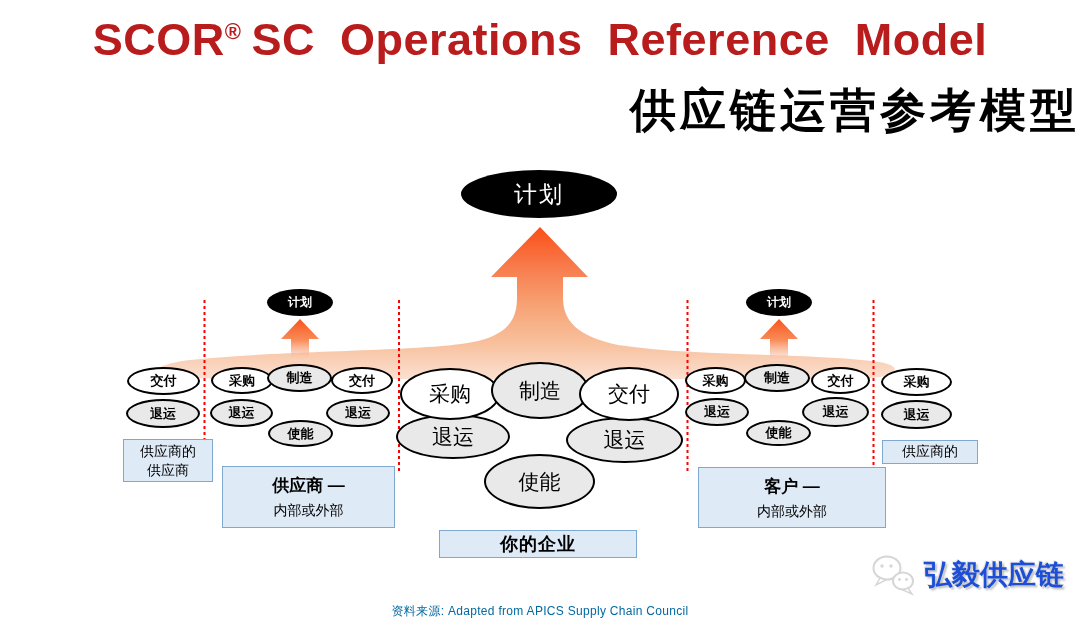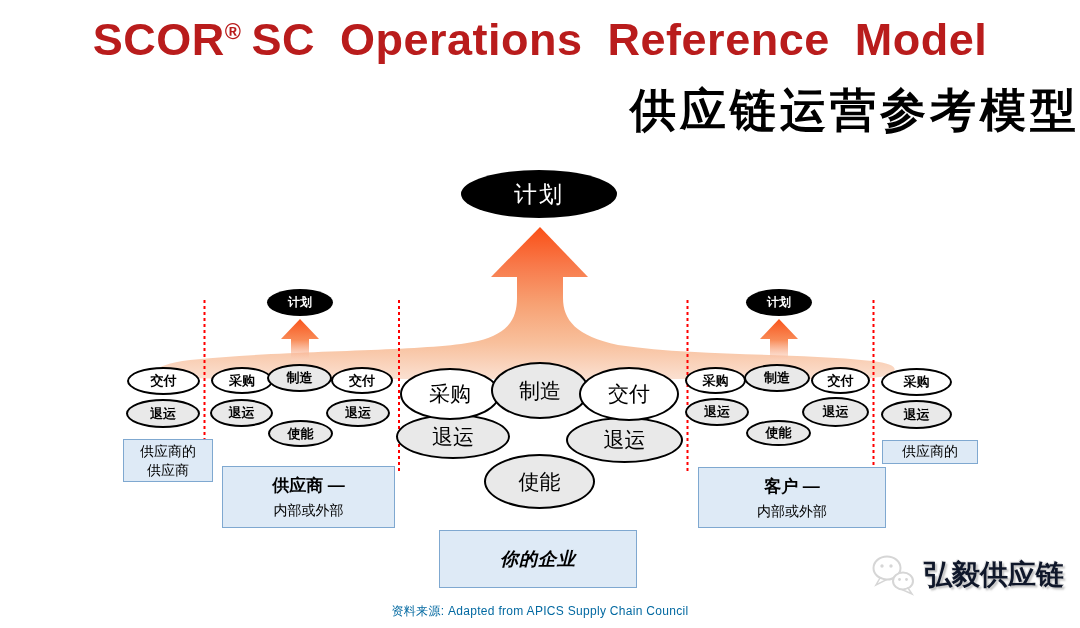--- a/index.html
+++ b/index.html
@@ -30,21 +30,21 @@
            text-align:center;color:#000;z-index:2;}
   .bluebox .bt{font-weight:bold;font-size:17px;}
   .bluebox .bs{font-size:14px;margin-top:5px;}
   .bluebox .ln{font-size:14px;line-height:1.35;}
   .bluebox.one{font-size:14px;}
   .bluebox .big-one{font-weight:bold;font-size:18px;letter-spacing:1px;}
   
   .footer{position:absolute;left:0;right:0;bottom:8px;text-align:center;
           font-size:12px;color:#0369a1;letter-spacing:0.3px;}
   .watermark{position:absolute;right:16px;bottom:32px;display:flex;align-items:center;z-index:4;}
-  .watermark .brand{margin-left:8px;font-size:28px;font-weight:bold;color:#0f172a;
+  .watermark .brand{margin-left:8px;font-size:28px;font-weight:bold;color:#1d4ed8;
           text-shadow:2px 2px 2px rgba(160,160,160,0.65),-1px -1px 0 rgba(225,225,225,0.8);text-align:center;}
 </style>
 </head>
 <body>
 
 <div class="slide">
 
   <div class="title-en"><span>SCOR</span><sup>®</sup><span class="rest">SC Operations Reference Model</span></div>
   <div class="title-cn">供应链运营参考模型</div>
 
@@ -107,21 +107,21 @@
     <span class="bt">供应商 —</span>
     <span class="bs">内部或外部</span>
   </div>
 
   <div class="el gray big" style="left:396px;top:414px;width:114px;height:45px;">退运</div>
   <div class="el gray big" style="left:566px;top:417px;width:117px;height:46px;">退运</div>
   <div class="el gray big" style="left:484px;top:454px;width:111px;height:55px;">使能</div>
   <div class="el big" style="left:400px;top:368px;width:100px;height:52px;">采购</div>
   <div class="el gray big" style="left:491px;top:362px;width:98px;height:57px;">制造</div>
   <div class="el big" style="left:579px;top:367px;width:100px;height:54px;">交付</div>
-  <div class="bluebox" style="left:439px;top:530px;width:198px;height:58px;font-style:italic;">
+  <div class="bluebox" style="left:439px;top:530px;width:198px;height:28px;">
     <span class="big-one">你的企业</span>
   </div>
 
   <div class="el" style="left:685px;top:367px;width:61px;height:27px;">采购</div>
   <div class="el gray" style="left:744px;top:364px;width:66px;height:28px;">制造</div>
   <div class="el" style="left:811px;top:367px;width:59px;height:27px;">交付</div>
   <div class="el gray" style="left:685px;top:398px;width:64px;height:28px;">退运</div>
   <div class="el gray" style="left:746px;top:420px;width:65px;height:26px;">使能</div>
   <div class="el gray" style="left:802px;top:397px;width:67px;height:30px;">退运</div>
   <div class="bluebox" style="left:698px;top:467px;width:188px;height:61px;">

